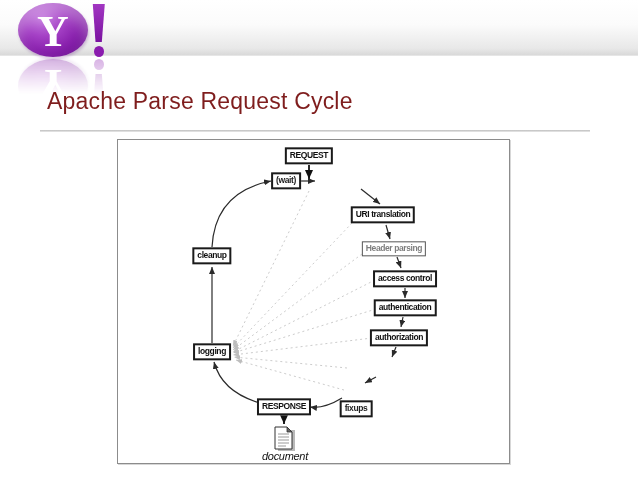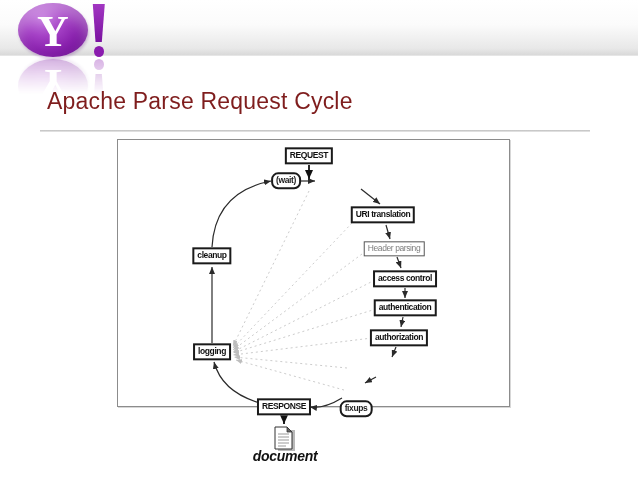--- a/index.html
+++ b/index.html
@@ -33,34 +33,34 @@
                   -webkit-mask-image:linear-gradient(to bottom, transparent 35%, rgba(0,0,0,.9) 100%);
                   mask-image:linear-gradient(to bottom, transparent 35%, rgba(0,0,0,.9) 100%); }
 
   
   .title { position:absolute; left:47px; top:88px; font-size:23px; letter-spacing:.2px;
            color:#7f1d1d; }
   .rule { position:absolute; left:40px; top:130px; width:550px; height:2px;
           background:linear-gradient(180deg,#bdbdbd,#eaeaea); }
 
   
-  .diagram { position:absolute; left:117px; top:139px; width:393px; height:268px;
+  .diagram { position:absolute; left:117px; top:139px; width:393px; height:325px;
              background:#fff; border:1px solid #8c8c8c;
              box-shadow:1px 1px 0 #d7d7d7;text-align:center; }
   .diagram svg { position:absolute; left:0; top:0; }
 
   .node { position:absolute; transform:translate(-50%,-50%);
           background:#fff; border:2px solid #1a1a1a; padding:2px 3px;
           font-size:8.5px; font-weight:bold; letter-spacing:-0.4px;
           white-space:nowrap; color:#111; line-height:1.1; }
-  .node.light { border:1.5px solid #555; color:#7e7e7e; font-weight:normal; }
-  .node.mid   { color:#222;border-radius:7px; }
+  .node.light { border:1.5px solid #555; color:#7e7e7e; font-weight:bold; }
+  .node.mid   { color:#222; }
 
   .doc-label { position:absolute; transform:translate(-50%,-50%);
-               font-size:14px; font-weight:bold; font-style:italic;
+               font-size:11px; font-weight:normal; font-style:italic;
                letter-spacing:-0.3px; color:#111; }
 </style>
 </head>
 <body>
 
 <div class="stage">
 
   <div class="band"></div>
 
   <div class="logo">

